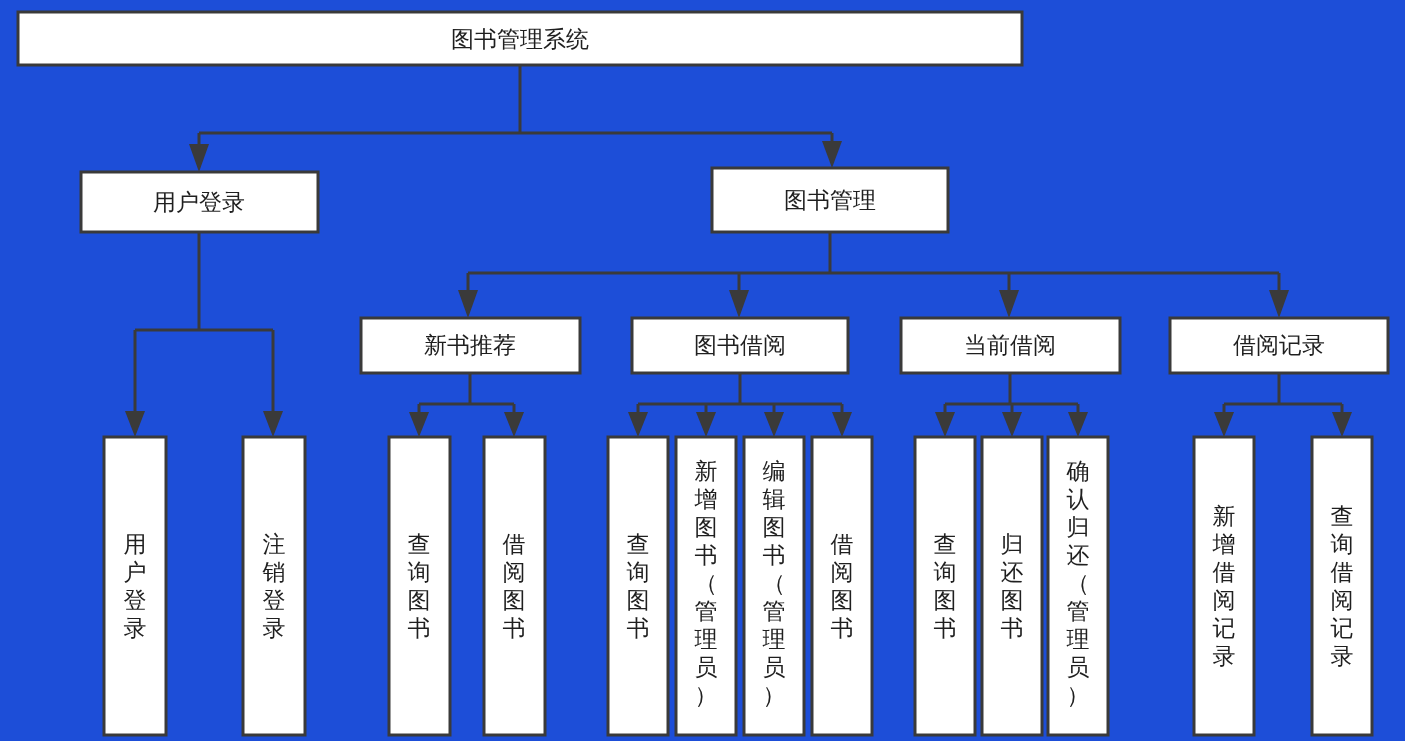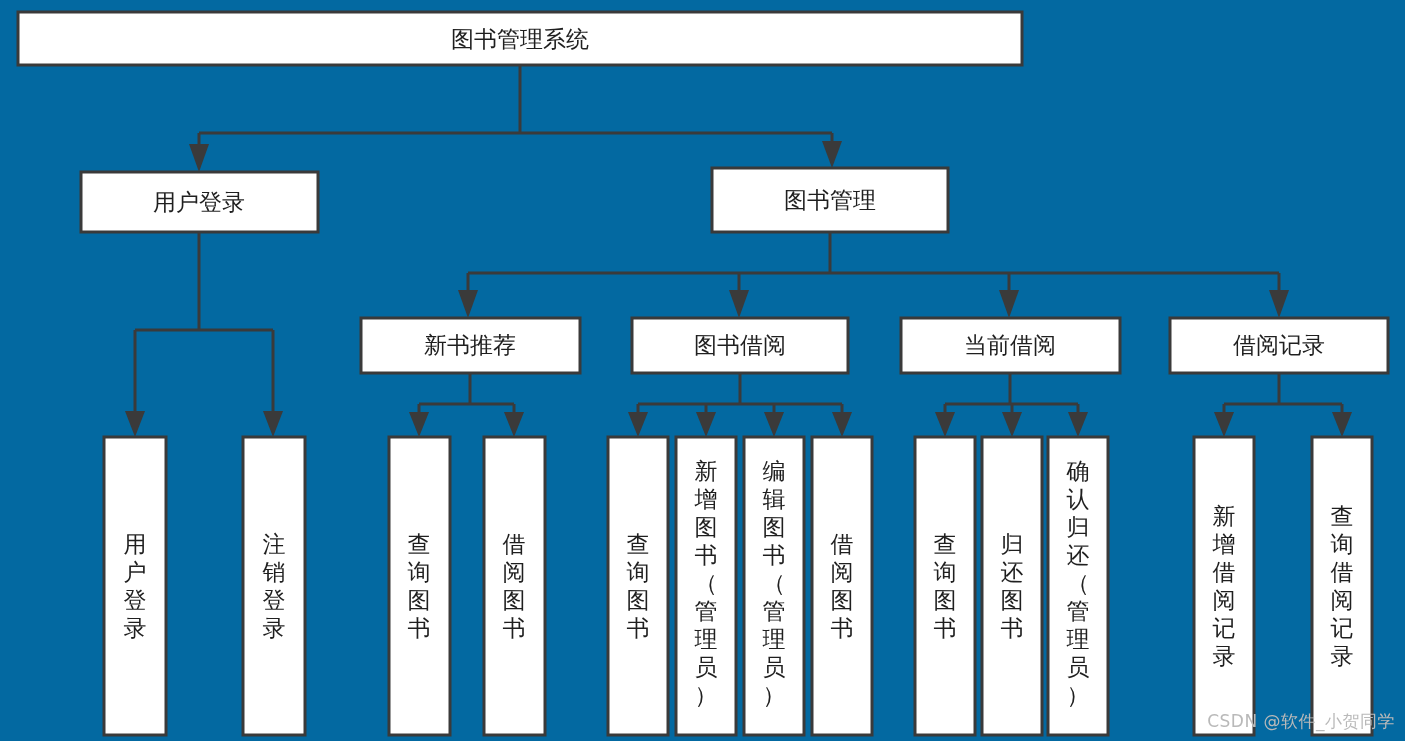--- a/index.html
+++ b/index.html
@@ -11,21 +11,21 @@
   body {
     width: 1405px;
     height: 747px;
     overflow: hidden;
     font-family: "DejaVu Sans", "Liberation Sans", sans-serif;
   }
   #diagram-root {
     position: relative;
     width: 1405px;
     height: 741px;
-    background: #0369a1;
+    background: #1d4ed8;
   }
   svg#diagram-canvas {
     position: absolute;
     left: 0;
     top: 0;
     width: 1405px;
     height: 747px;
     display: block;
   }
   .node-box {
@@ -232,15 +232,14 @@
       <rect class="node-box" x="1194" y="437" width="60" height="298"></rect>
       <text class="node-label-v" x="1224" y="437"><tspan x="1224" y="523.84">新</tspan><tspan x="1224" y="551.84">增</tspan><tspan x="1224" y="579.84">借</tspan><tspan x="1224" y="607.84">阅</tspan><tspan x="1224" y="635.84">记</tspan><tspan x="1224" y="663.84">录</tspan></text>
     </g>
     <g>
       <rect class="node-box" x="1312" y="437" width="60" height="298"></rect>
       <text class="node-label-v" x="1342" y="437"><tspan x="1342" y="523.84">查</tspan><tspan x="1342" y="551.84">询</tspan><tspan x="1342" y="579.84">借</tspan><tspan x="1342" y="607.84">阅</tspan><tspan x="1342" y="635.84">记</tspan><tspan x="1342" y="663.84">录</tspan></text>
     </g>
 
   </svg>
 
-  <div class="watermark-text">CSDN @软件_小贺同学</div>
 
 </div>
 
 </body></html>

